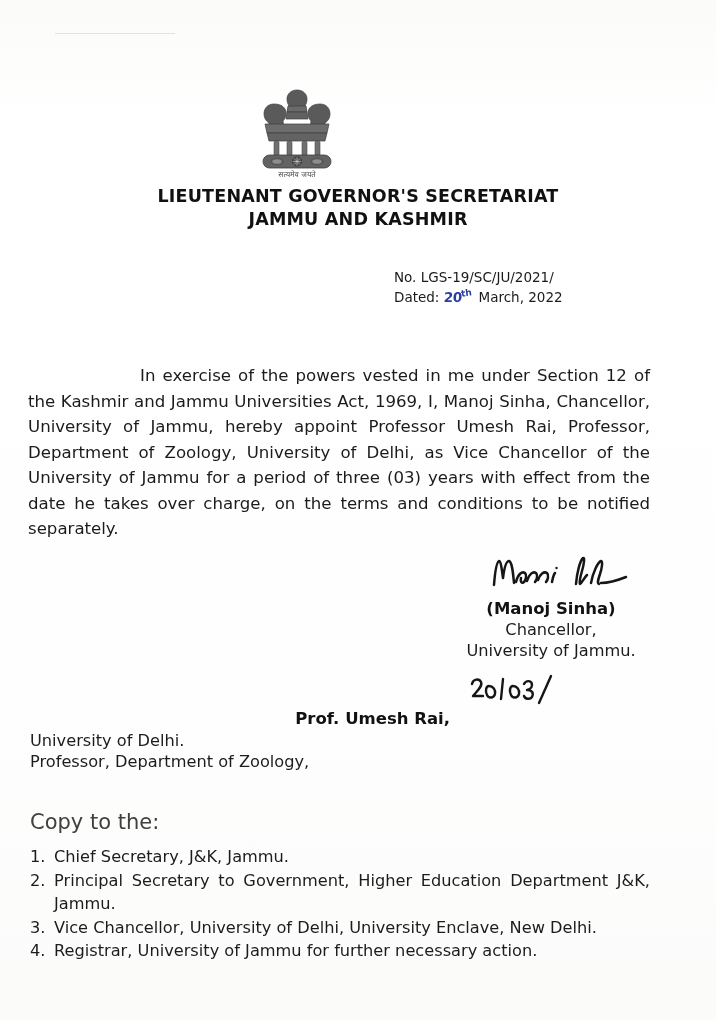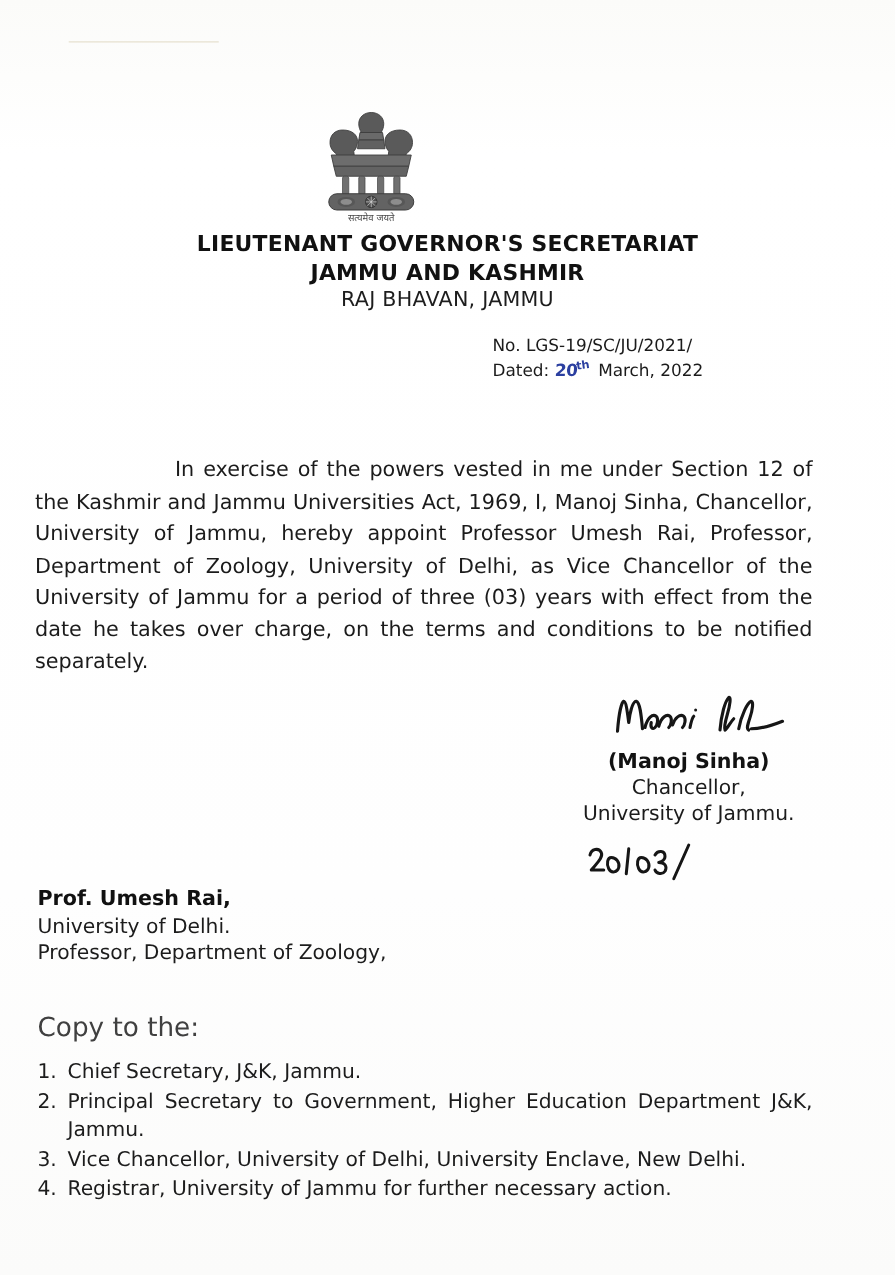--- a/index.html
+++ b/index.html
@@ -162,20 +162,21 @@
     position: absolute;
     left: 30px;
     top: 708px;
     width: 420px;
     line-height: 1.33;
   }
   .addr-name {
     font-weight: bold;
     font-size: 16.5px;
     color: #111;
+    text-align: right;
   }
   .addr-line {
     font-size: 16.2px;
     color: #1c1c1c;
   }
 
   
   .copy-heading {
     position: absolute;
     left: 30px;
@@ -259,21 +260,20 @@
         <ellipse cx="70" cy="77.5" rx="4.6" ry="2.3" fill="#8d8d8d"></ellipse>
       </g>
 
       <text x="50" y="93" text-anchor="middle" font-size="7.6" font-family="'DejaVu Sans','Liberation Sans',sans-serif" fill="#4a4a4a">सत्यमेव जयते</text>
     </svg>
   </div>
 
   <div class="letterhead">
     <div class="lh-line1">LIEUTENANT GOVERNOR'S SECRETARIAT</div>
     <div class="lh-line2">JAMMU AND KASHMIR</div>
-    <div class="lh-line3">RAJ BHAVAN, JAMMU</div>
   </div>
 
   <div class="refblock">
     <span class="ref-no">No. LGS-19/SC/JU/2021/</span>
     <span class="ref-date">
       <span>Dated:</span>
       <span class="hw-day">20</span><span class="hw-sup">th</span>
       <span>March, 2022</span>
     </span>
   </div>

